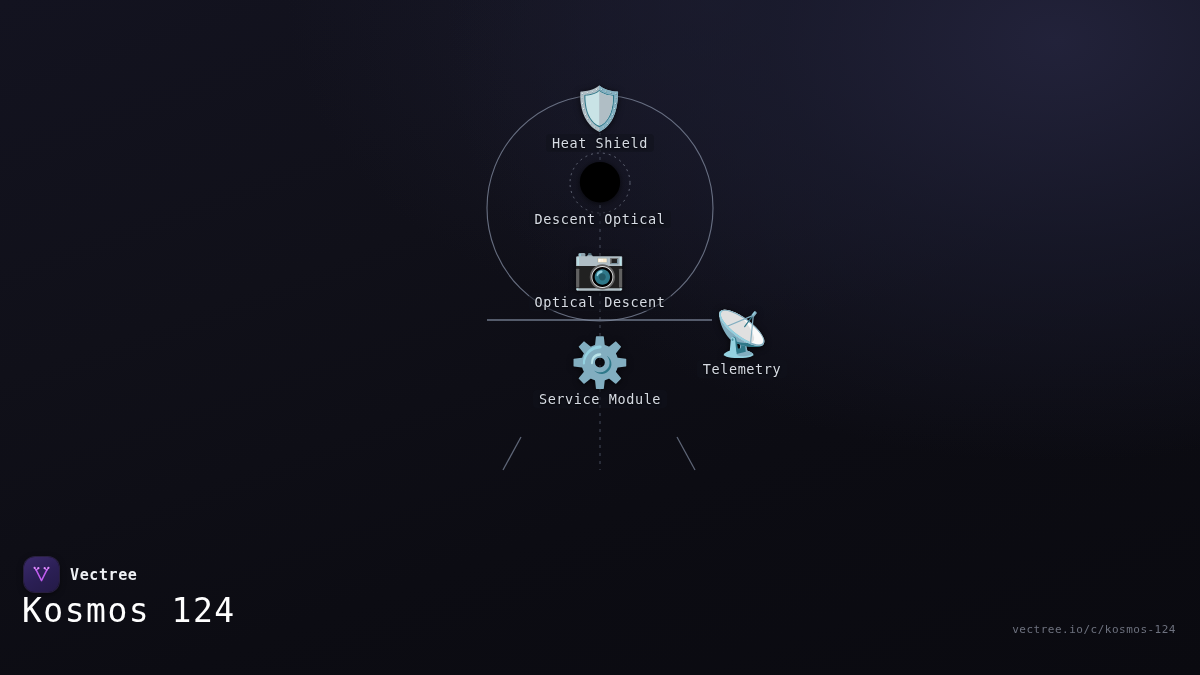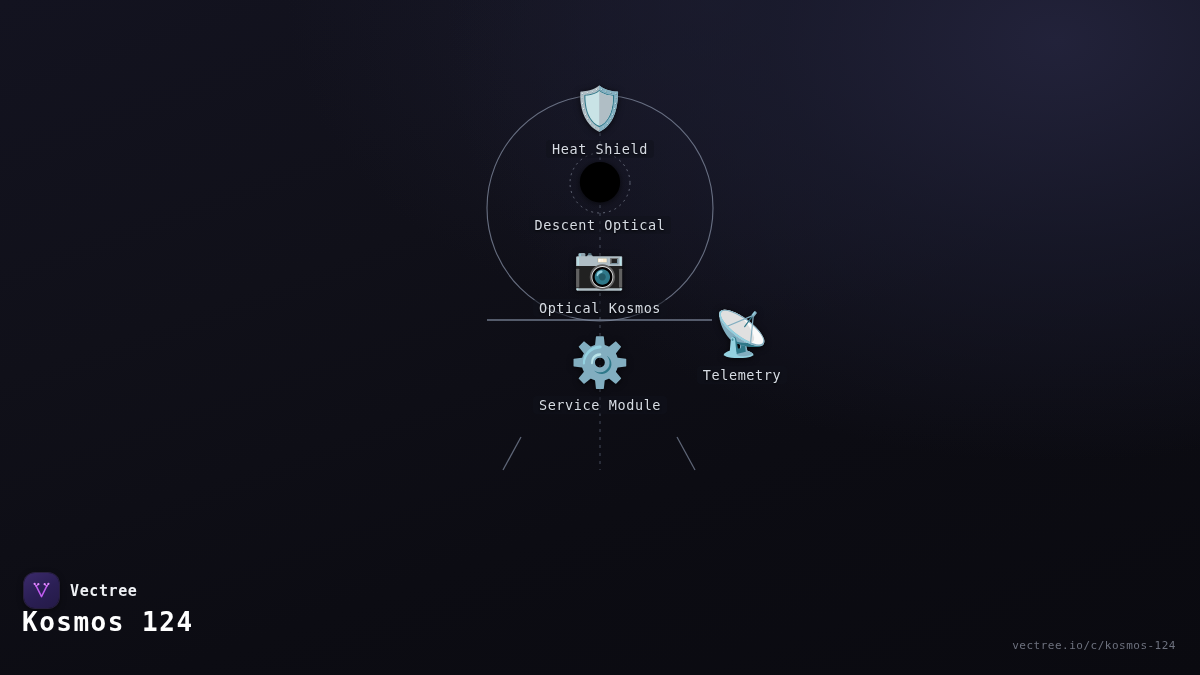--- a/index.html
+++ b/index.html
@@ -37,21 +37,21 @@
     pointer-events:auto;
   }
   .node .glyph {
     display:block;
     line-height:1;
     font-family:"DejaVu Sans","Liberation Sans",sans-serif;
     filter:drop-shadow(0 1px 3px rgba(0,0,0,0.65));
   }
   .node .label {
     display:inline-block;
-    margin-top:10px;
+    margin-top:4px;
     font-size:13.5px;
     letter-spacing:0.6px;
     color:#d7dce4;
     background:rgba(17,18,27,0.55);
     border-radius:4px;
     padding:1px 6px;
     white-space:nowrap;
     text-shadow:0 1px 2px rgba(0,0,0,0.8);
   }
 
@@ -67,21 +67,21 @@
 
   #node-service-module{ left:600px; top:338px; }
   #node-service-module .glyph{ font-size:48px; }
 
   #node-telemetry     { left:742px; top:312px; }
   #node-telemetry .glyph     { font-size:44px; }
 
   
   #footer {
     position:absolute;
-    left:0; bottom:0;
+    left:0; bottom:16px;
     width:1200px; height:120px;
   }
 
   #brand {
     position:absolute;
     left:24px; top:18px;
     display:flex;
     align-items:center;
     gap:11px;
   }
@@ -95,22 +95,22 @@
   #brand-name {
     font-size:15px;
     font-weight:bold;
     letter-spacing:0.6px;
     color:#eef0f4;
   }
 
   #page-title {
     position:absolute;
     left:22px; top:52px;
-    font-size:26px;
-    font-weight:bold;
+    font-size:33px;
+    font-weight:normal;
     letter-spacing:1.5px;
     color:#ffffff;
   }
 
   #footer-url {
     position:absolute;
     right:24px; bottom:23px;
     font-size:11px;
     letter-spacing:0.5px;
     color:#6d717e;
@@ -142,21 +142,21 @@
       <span class="label">Heat Shield</span>
     </div>
 
     <div class="node" id="node-descent-module">
       <span class="glyph">🌑</span>
       <span class="label">Descent Optical</span>
     </div>
 
     <div class="node" id="node-optical-system">
       <span class="glyph">📷</span>
-      <span class="label">Optical Kosmos</span>
+      <span class="label">Optical Descent</span>
     </div>
 
     <div class="node" id="node-service-module">
       <span class="glyph">⚙️</span>
       <span class="label">Service Module</span>
     </div>
 
     <div class="node" id="node-telemetry">
       <span class="glyph">📡</span>
       <span class="label">Telemetry</span>

